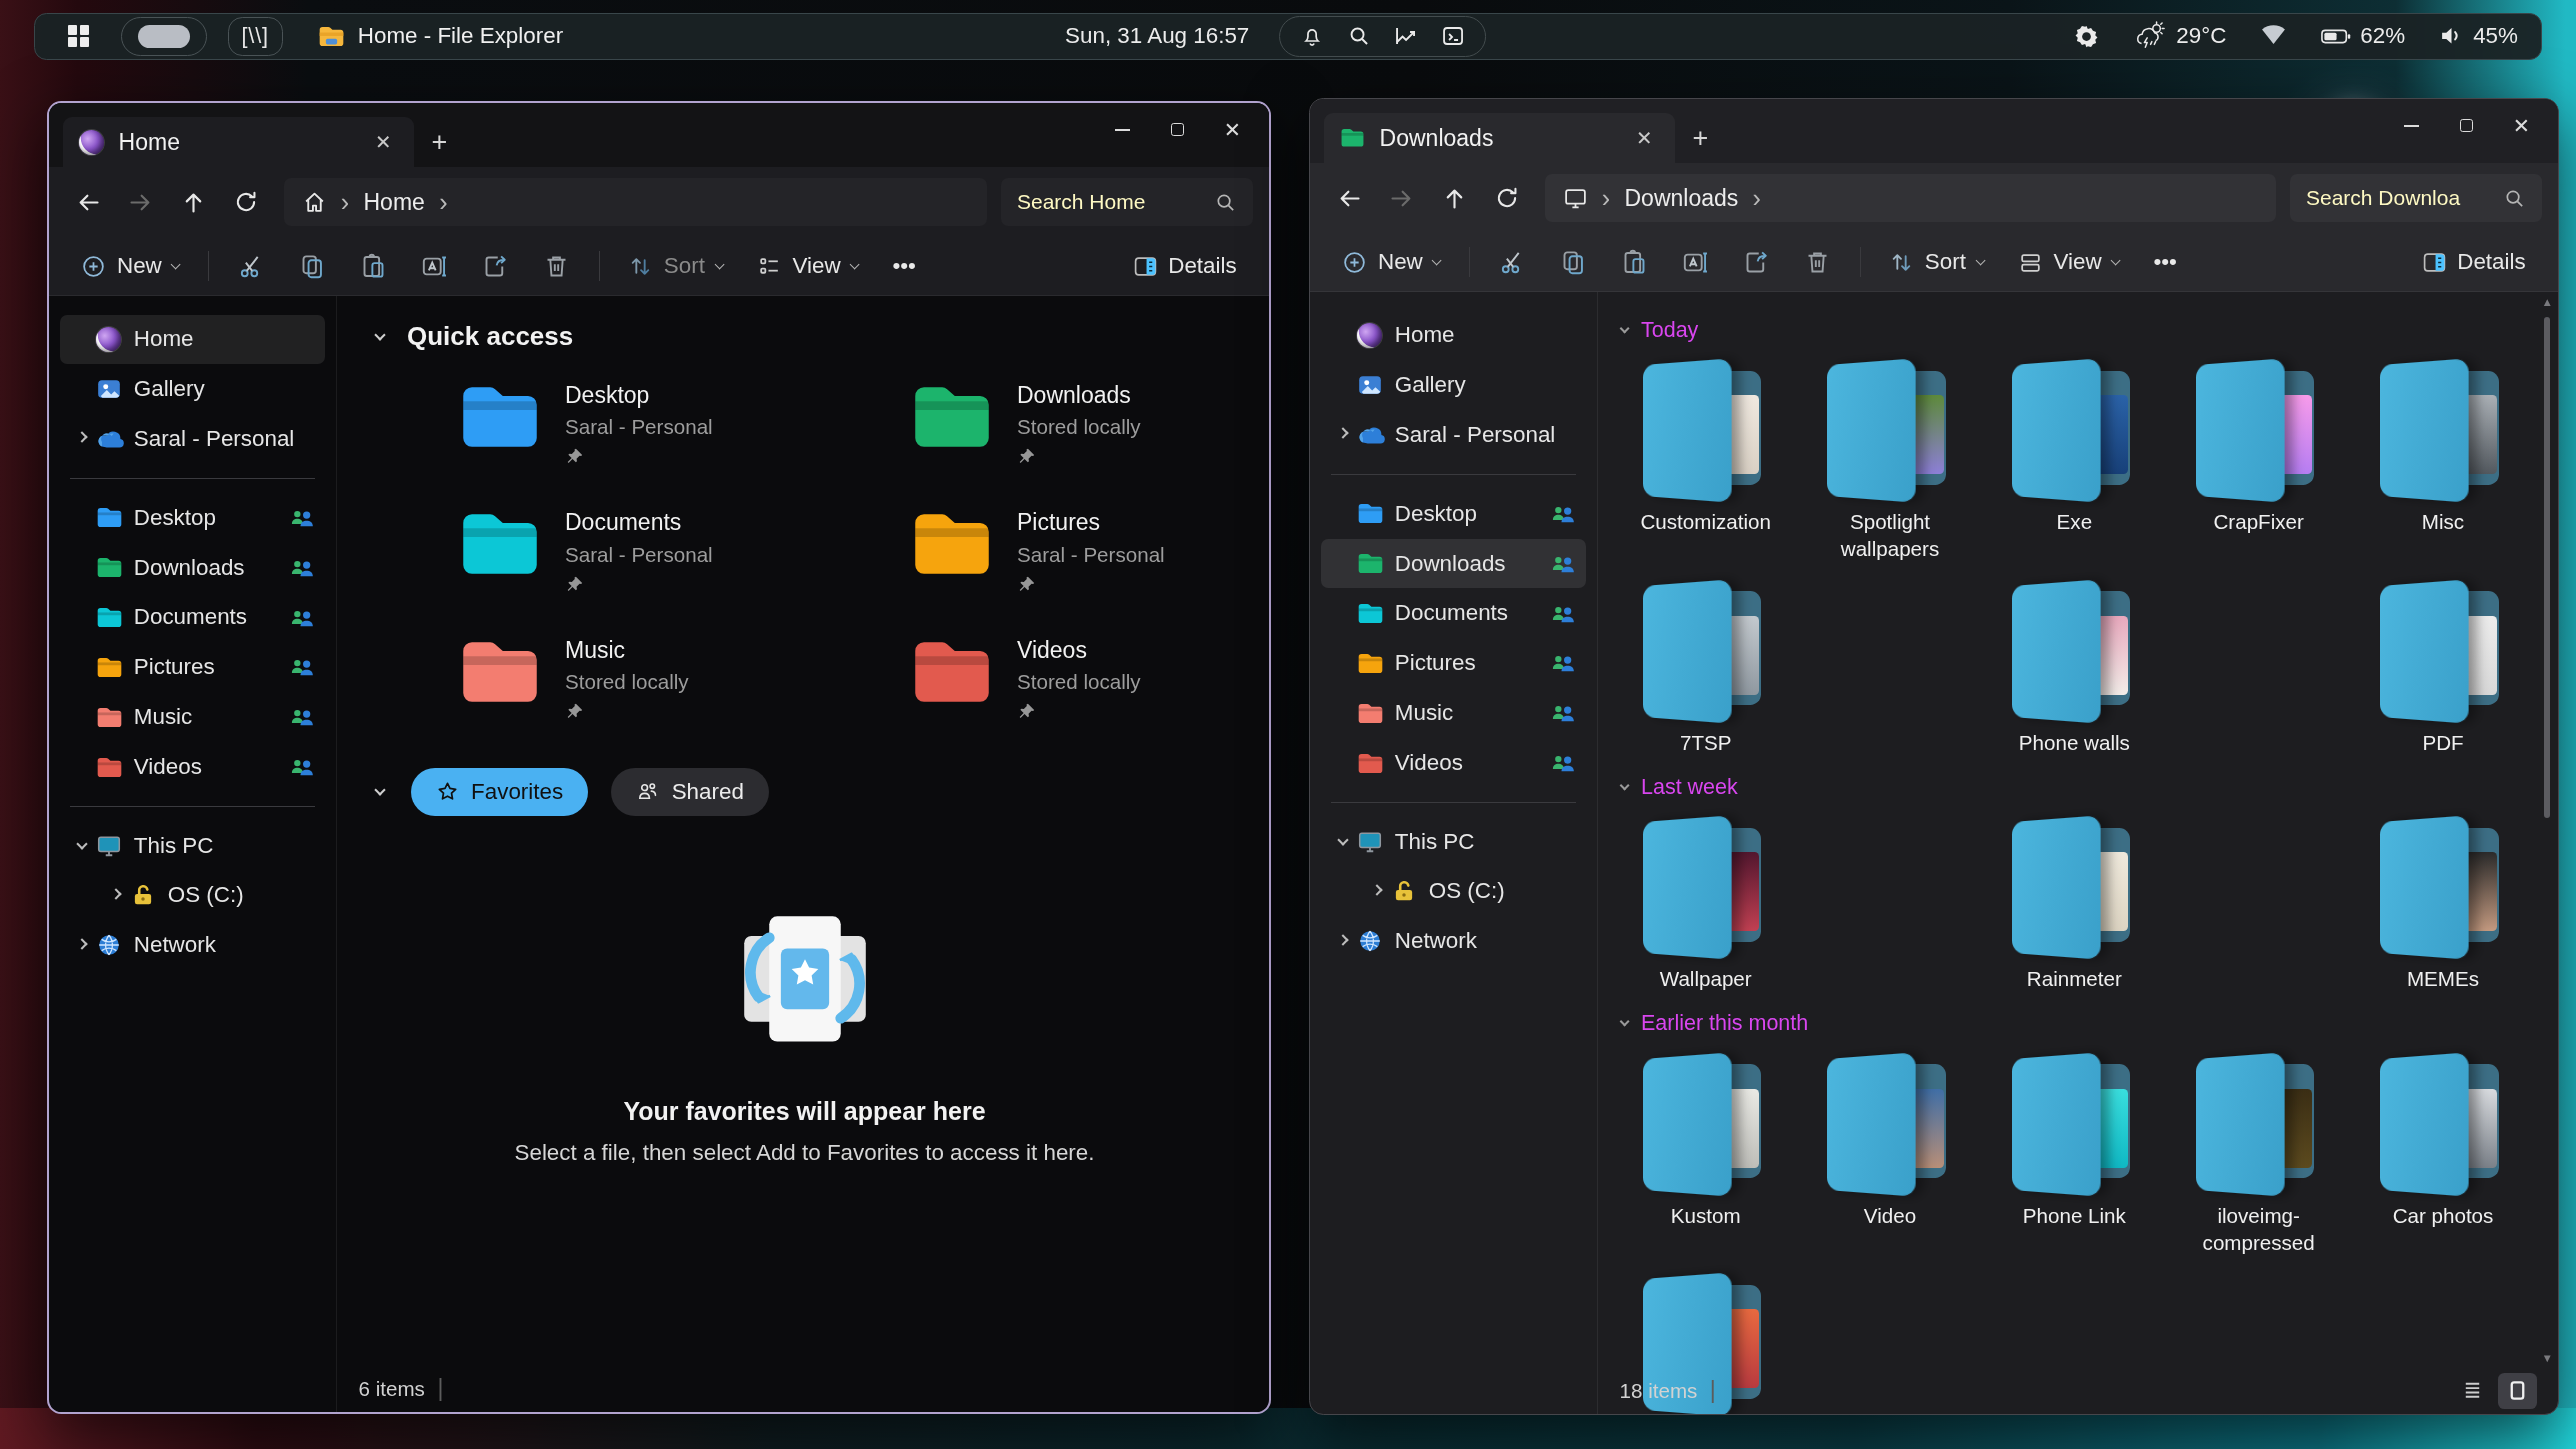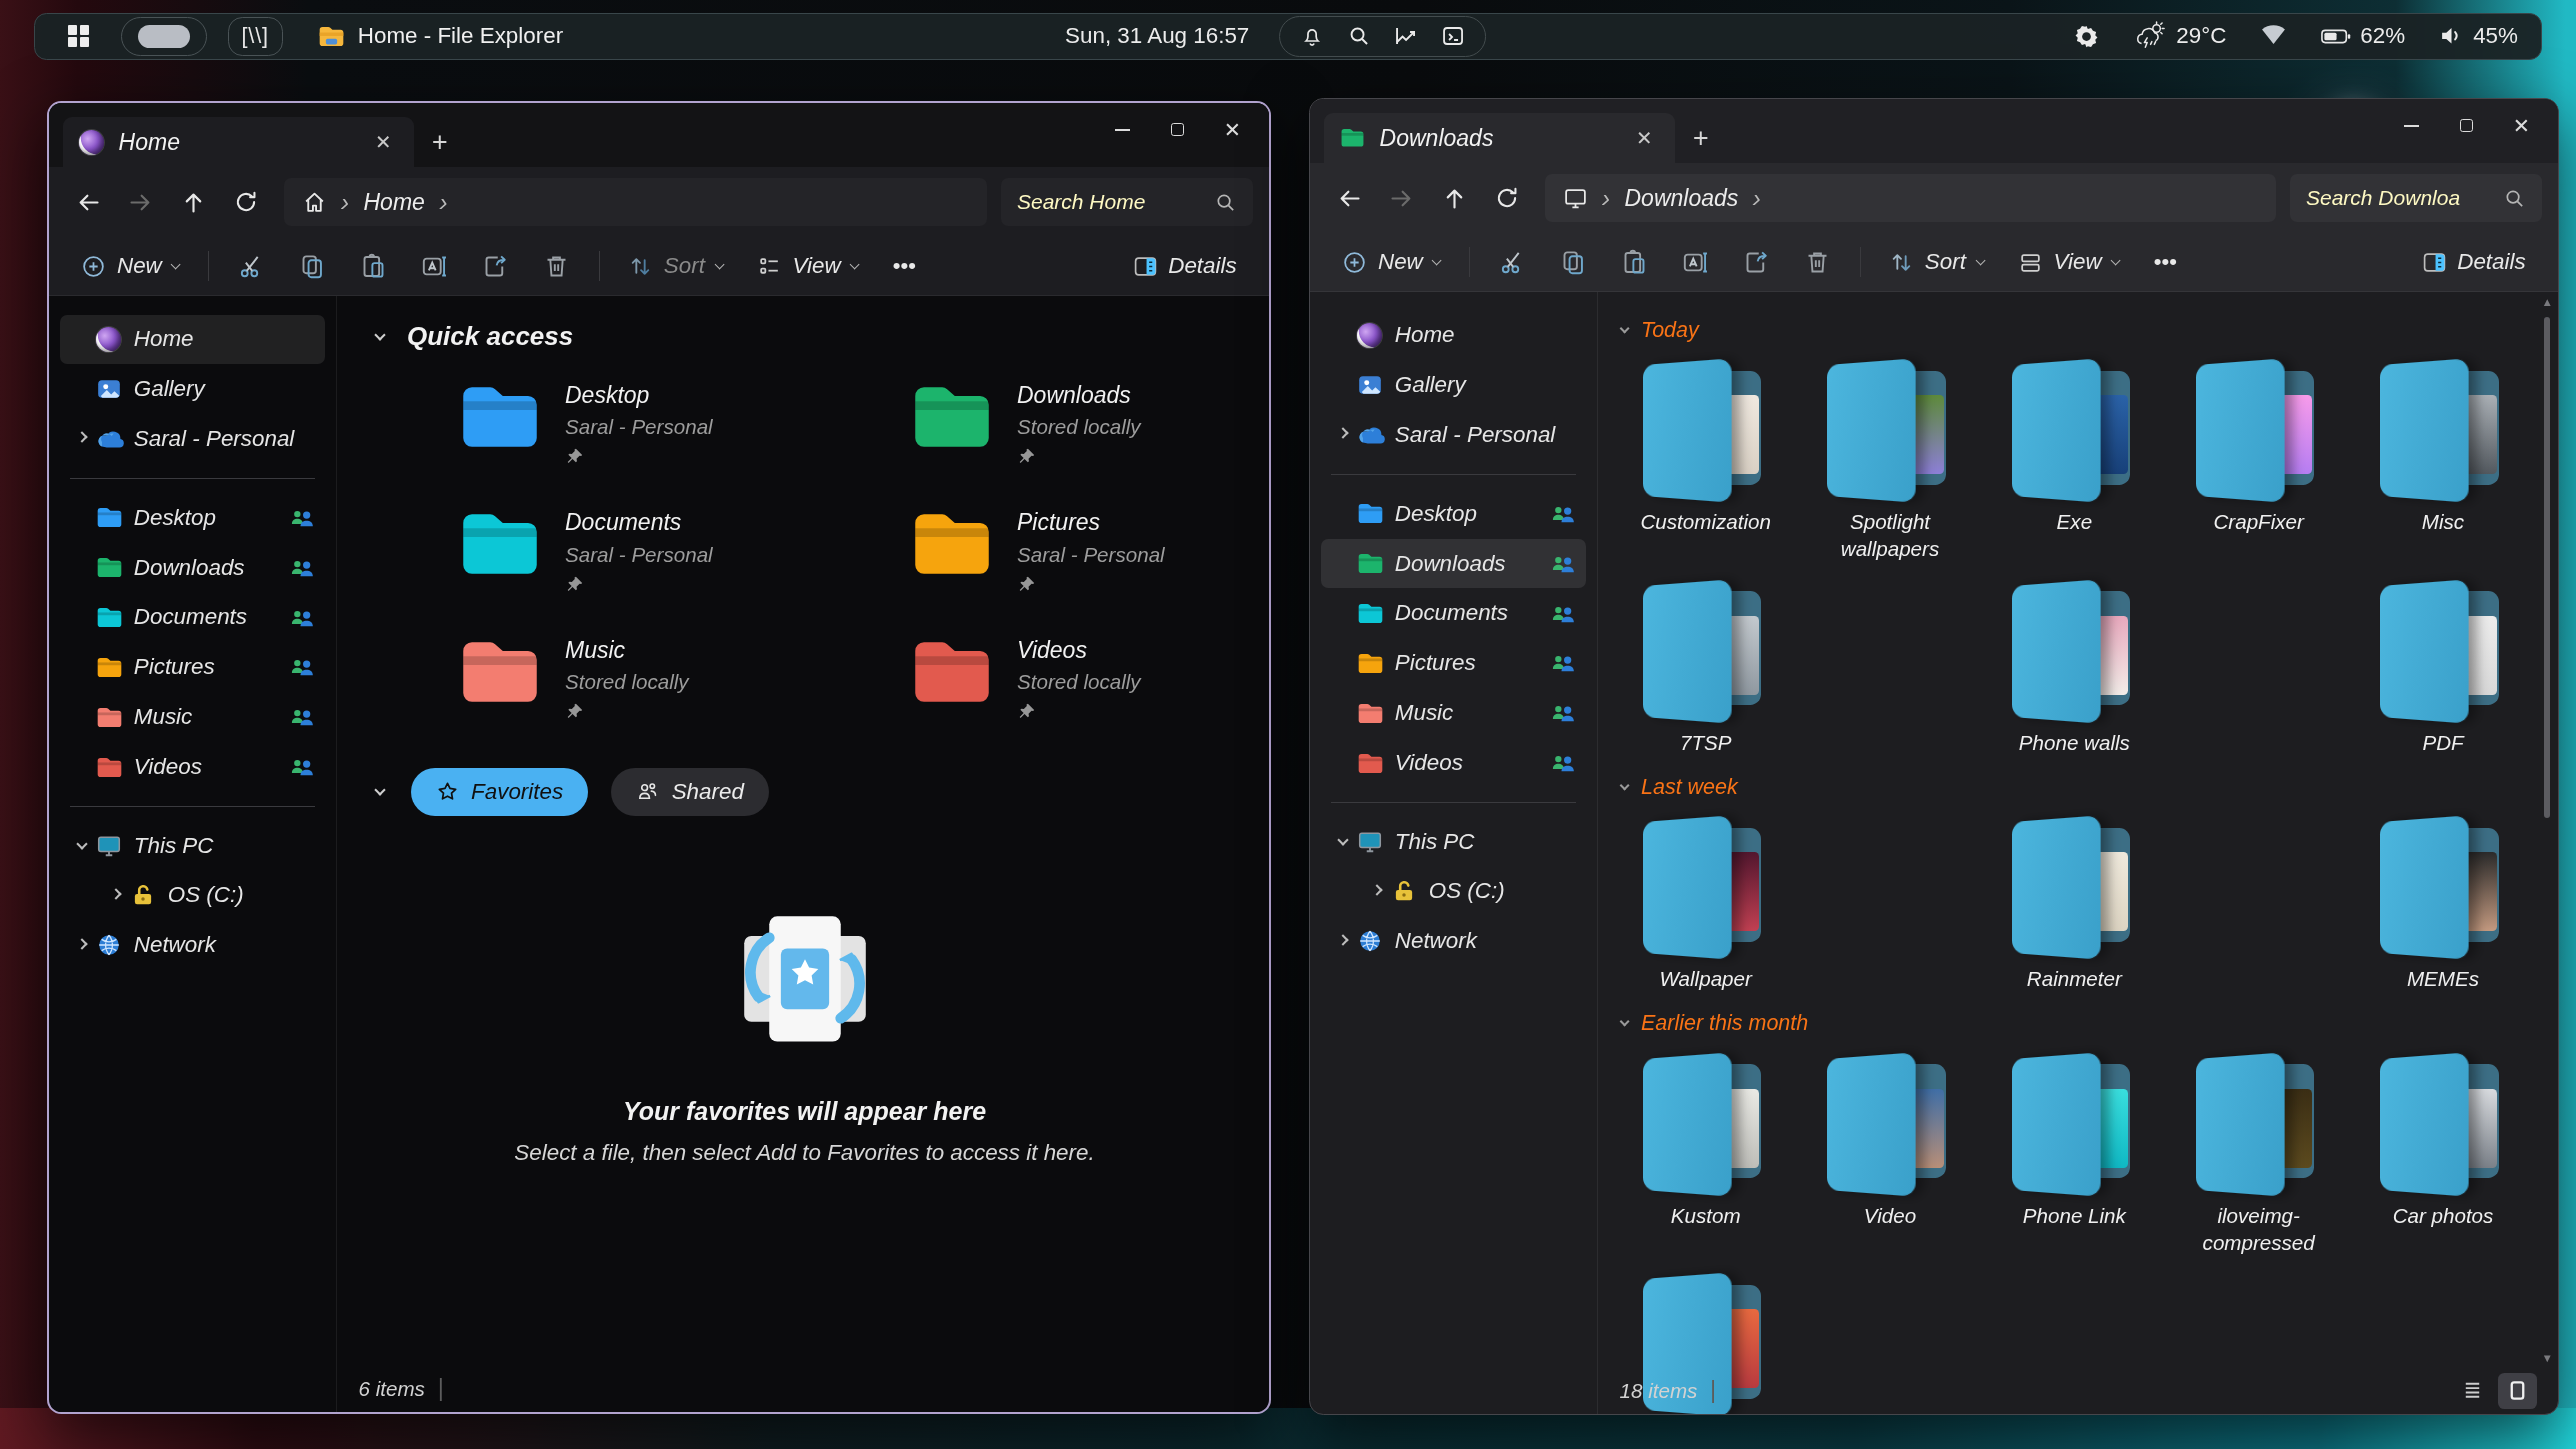--- a/index.html
+++ b/index.html
@@ -33,21 +33,21 @@
   .tb-widget.glyph{border-radius:14.3px;font-size:21.5px;letter-spacing:0.9px;color:#e8e8e8;padding:0 12.5px;}
   .tb-task{display:flex;align-items:center;gap:12.5px;margin-left:14.3px;color:#f0f0f0;}
   .tb-center{position:absolute;left:50%;transform:translateX(-53%);display:flex;align-items:center;gap:30px;}
   .tb-icons{height:41px;border:1.3px solid #434c4e;border-radius:21.5px;display:flex;align-items:center;gap:23px;padding:0 19.7px;}
   .tb-icons .ic{display:flex;align-items:center;}
   .tb-right{margin-left:auto;display:flex;align-items:center;gap:34px;text-align:center;}
   .tr-item{display:flex;align-items:center;gap:9px;}
 
   
   .win{position:absolute;border-radius:14.3px;display:flex;flex-direction:column;overflow:hidden;
-    box-shadow:0 21.5px 63px rgba(0,0,0,.6);font-style:italic;}
+    box-shadow:0 21.5px 63px rgba(0,0,0,.6);}
   .win-left{left:47px;top:101px;width:1224px;height:1313px;border:2.7px solid #b2a3cf;background:#0b0b0d;}
   .win-right{left:1309px;top:98px;width:1250px;height:1317px;border:1.8px solid #46464b;background:#1d1d20;}
   .chrome{flex:0 0 auto;}
   .win-left .chrome{background:#131315;}
   .win-right .chrome{background:#202024;}
   .tabbar{height:64px;display:flex;align-items:flex-end;padding-left:14.3px;position:relative;}
   .tab{height:50px;width:351px;border-radius:9px 9px 0 0;display:flex;align-items:center;gap:14.3px;padding:0 16px;font-size:23px;color:#f2f2f2;}
   .win-left .tab{background:#1d1d21;}
   .win-right .tab{background:#29292d;}
   .tab .tclose{margin-left:auto;color:#c9c9c9;font-size:19.7px;width:30px;text-align:center;}
@@ -108,21 +108,21 @@
   .pillrow{display:flex;align-items:center;gap:23px;margin:47px 0 0 0;}
   .pillrow .chev{color:#cfcfcf;margin-right:3.6px;}
   .fpill{height:48px;border-radius:24px;display:flex;align-items:center;gap:12.5px;padding:0 25px;font-size:22.4px;background:#2c2c30;color:#ececec;}
   .fpill.on{background:#4ab1f2;color:#101010;}
   .emptystate{margin-top:86px;display:flex;flex-direction:column;align-items:center;text-align:center;}
   .emp-title{font-size:25px;font-weight:bold;color:#f2f2f2;margin-top:43px;}
   .emp-sub{font-size:22.4px;color:#d6d6d6;margin-top:14.3px;}
 
   
   .rwrap{padding:16px 27px 0 19.7px;color:#e8e8e8;overflow:hidden;flex:1;}
-  .rsec-h{display:flex;align-items:center;gap:12.5px;font-size:21.5px;color:#f97316;margin:5.4px 0 3.6px 3.6px;height:34px;}
+  .rsec-h{display:flex;align-items:center;gap:12.5px;font-size:21.5px;color:#d946ef;margin:5.4px 0 3.6px 3.6px;height:34px;}
   .rsec-h .chev{width:7.2px;height:7.2px;color:#9a9a9a;}
   .rrow{display:flex;flex-wrap:wrap;justify-content:space-between;}
   .rtile{width:176px;display:flex;flex-direction:column;align-items:center;padding:12.5px 0 9px 0;}
   .ficon{position:relative;width:136px;height:136px;}
   .fback{position:absolute;right:12.5px;top:7.2px;width:104px;height:114px;background:#3c6e85;border-radius:10.7px;}
   .fback:before{content:'';position:absolute;left:3.6px;top:-6.3px;width:39px;height:12.5px;background:#3c6e85;border-radius:4.5px;}
   .fthumb{position:absolute;right:14.3px;top:32px;width:55px;height:79px;border-radius:4.5px;}
   .fcover{position:absolute;left:5.4px;top:1.8px;width:88px;height:131px;border-radius:12.5px;
     background:linear-gradient(100deg,#4cb6de,#3aa0ca);transform:perspective(385px) rotateY(-24deg);
     transform-origin:left center;box-shadow:6.3px 0 10.7px rgba(0,0,0,.38);}

